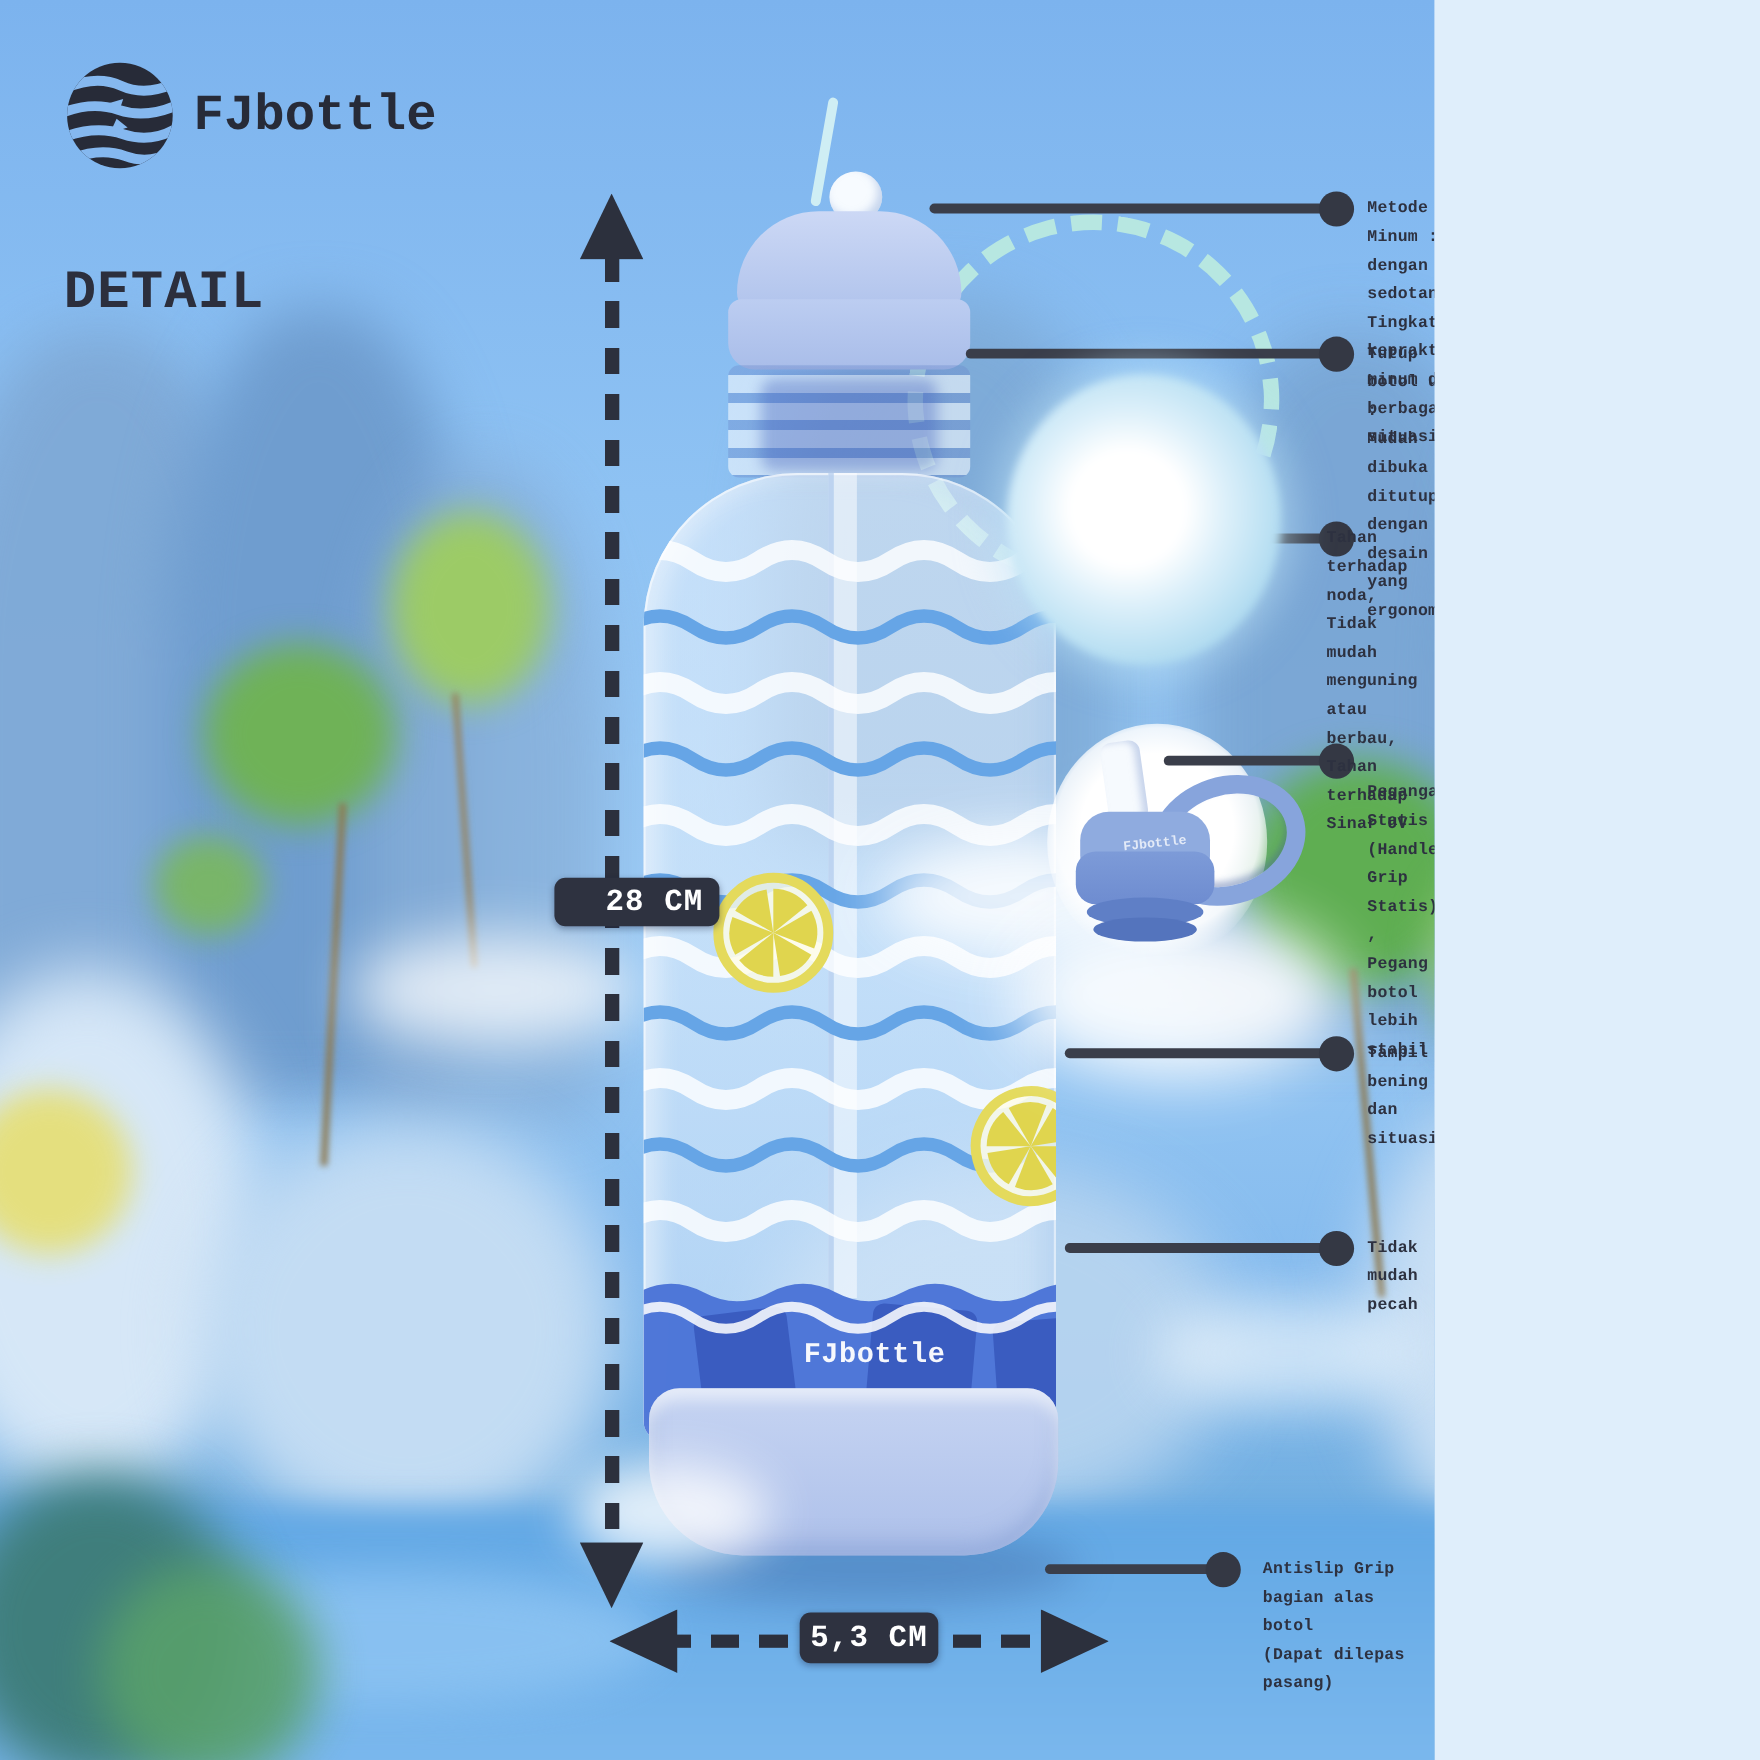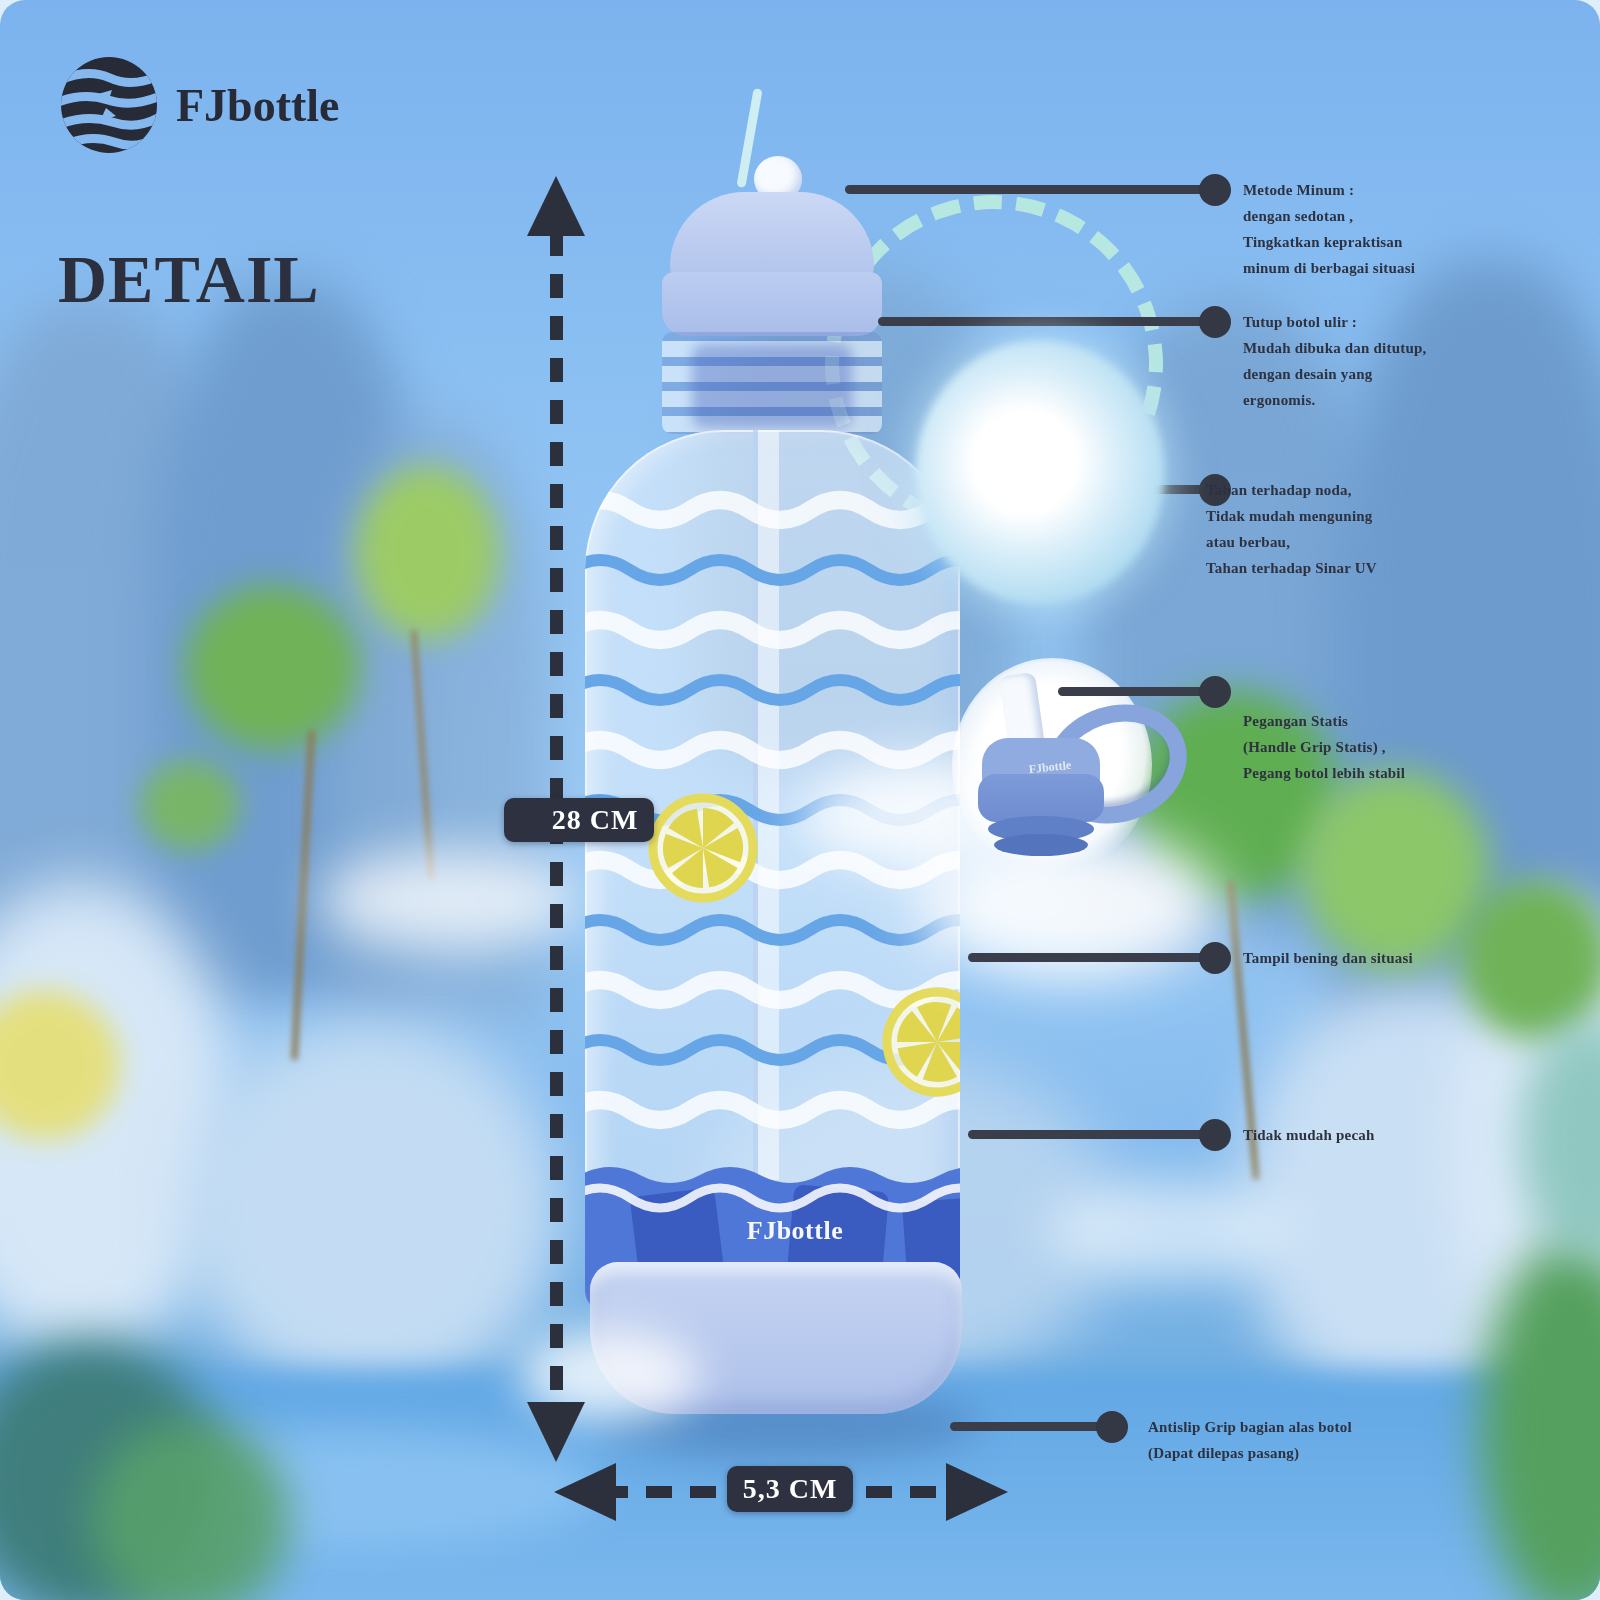--- a/index.html
+++ b/index.html
@@ -1,27 +1,26 @@
 <!DOCTYPE html>
 <html><head>
 <meta charset="utf-8">
 <style>
   html,body{margin:0;padding:0;background:#dfeefb;}
   .scene{
-    position:relative;width:1600px;height:1600px;overflow:hidden;
-    font-family:Liberation Serif, serif;
+    position:relative;width:1304px;height:1600px;overflow:hidden;
+    font-family:Liberation Mono, monospace;
     background:linear-gradient(180deg,#7cb3ee 0%,#8ec2f3 28%,#9ccbf5 52%,#85bbee 72%,#6faddF 88%,#64a8e4 100%);
-    border-radius:25px;
   }
   .bg{position:absolute;}
   .blob{border-radius:50%;}
   .mtn{border-radius:45% 45% 12% 12%;}
   
   .brand-name{font-size:46px;font-weight:800;color:#272b38;letter-spacing:0px;}
-  .page-title{position:absolute;left:58px;top:232px;z-index:14;font-size:68px;line-height:1.40;
+  .page-title{position:absolute;left:58px;top:232px;z-index:14;font-size:49px;line-height:1.40;
     font-weight:900;color:#2c2f3d;letter-spacing:1px;}
   .page-title span{display:block;}
   .callout-text{position:absolute;z-index:14;font-size:15px;line-height:26px;font-weight:800;
     color:#2d3140;white-space:pre-line;letter-spacing:.2px;}
   .c-line{position:absolute;height:9px;background:#3a3e4a;border-radius:5px;z-index:12;}
   .c-dot{position:absolute;width:32px;height:32px;border-radius:50%;background:#343844;z-index:12;}
   .badge{position:absolute;z-index:14;background:#2e3240;color:#ffffff;font-weight:800;font-size:28px;
     display:flex;align-items:center;justify-content:center;border-radius:10px;letter-spacing:1px;
     box-shadow:0 2px 6px rgba(20,30,60,.35);}
   .vdash{position:absolute;left:550px;top:232px;width:13px;height:1172px;z-index:12;

